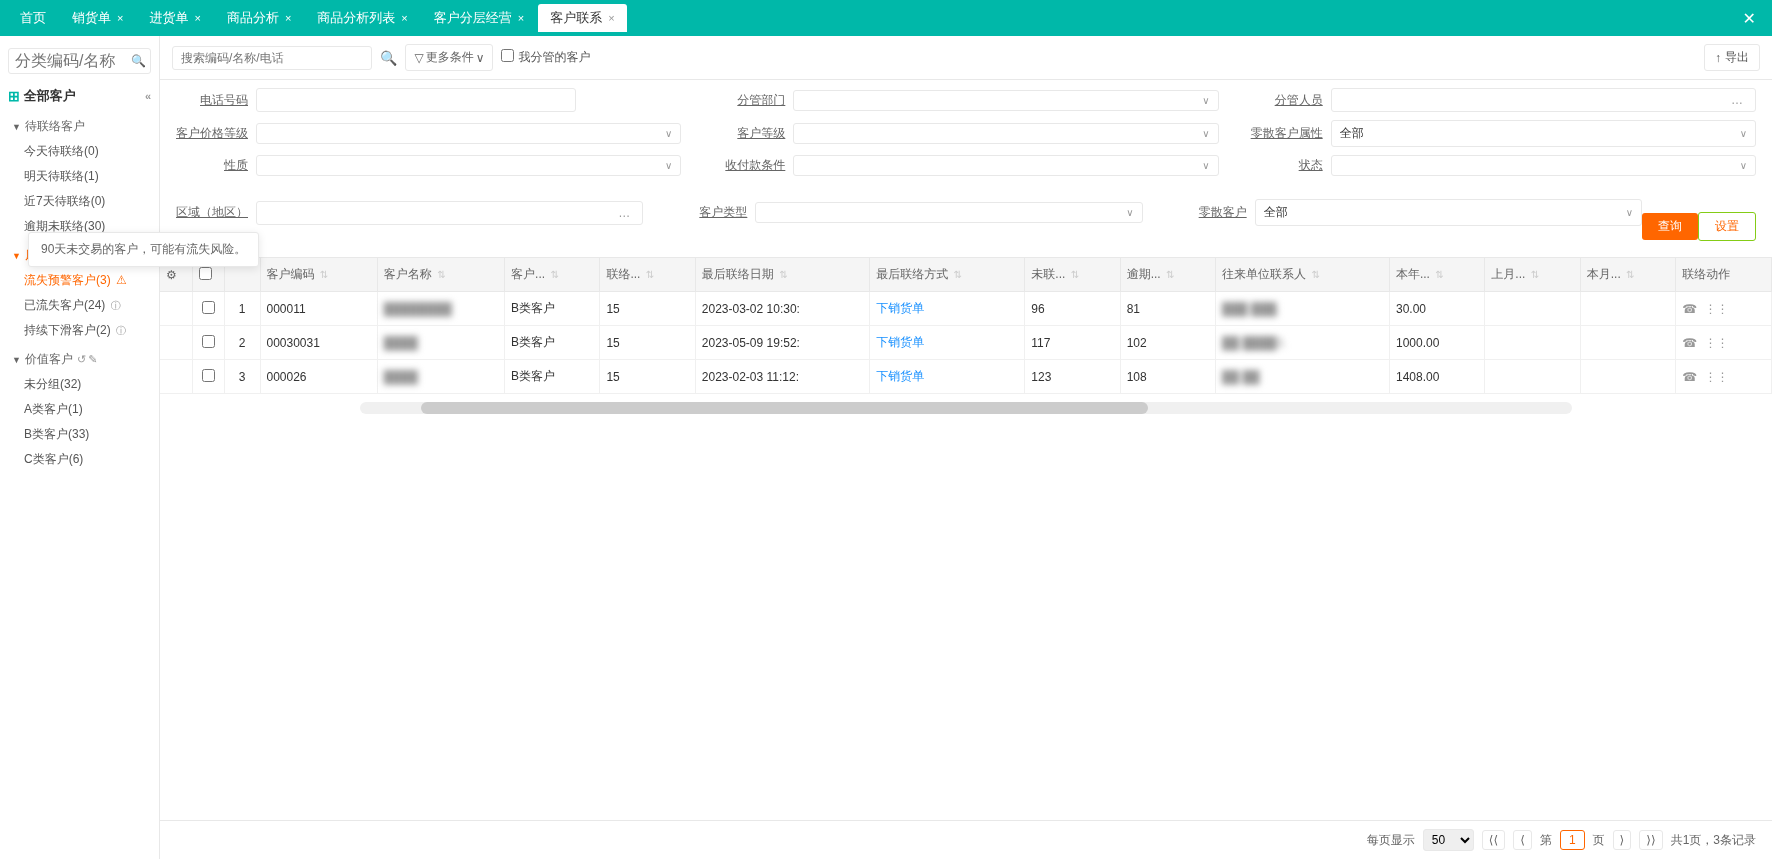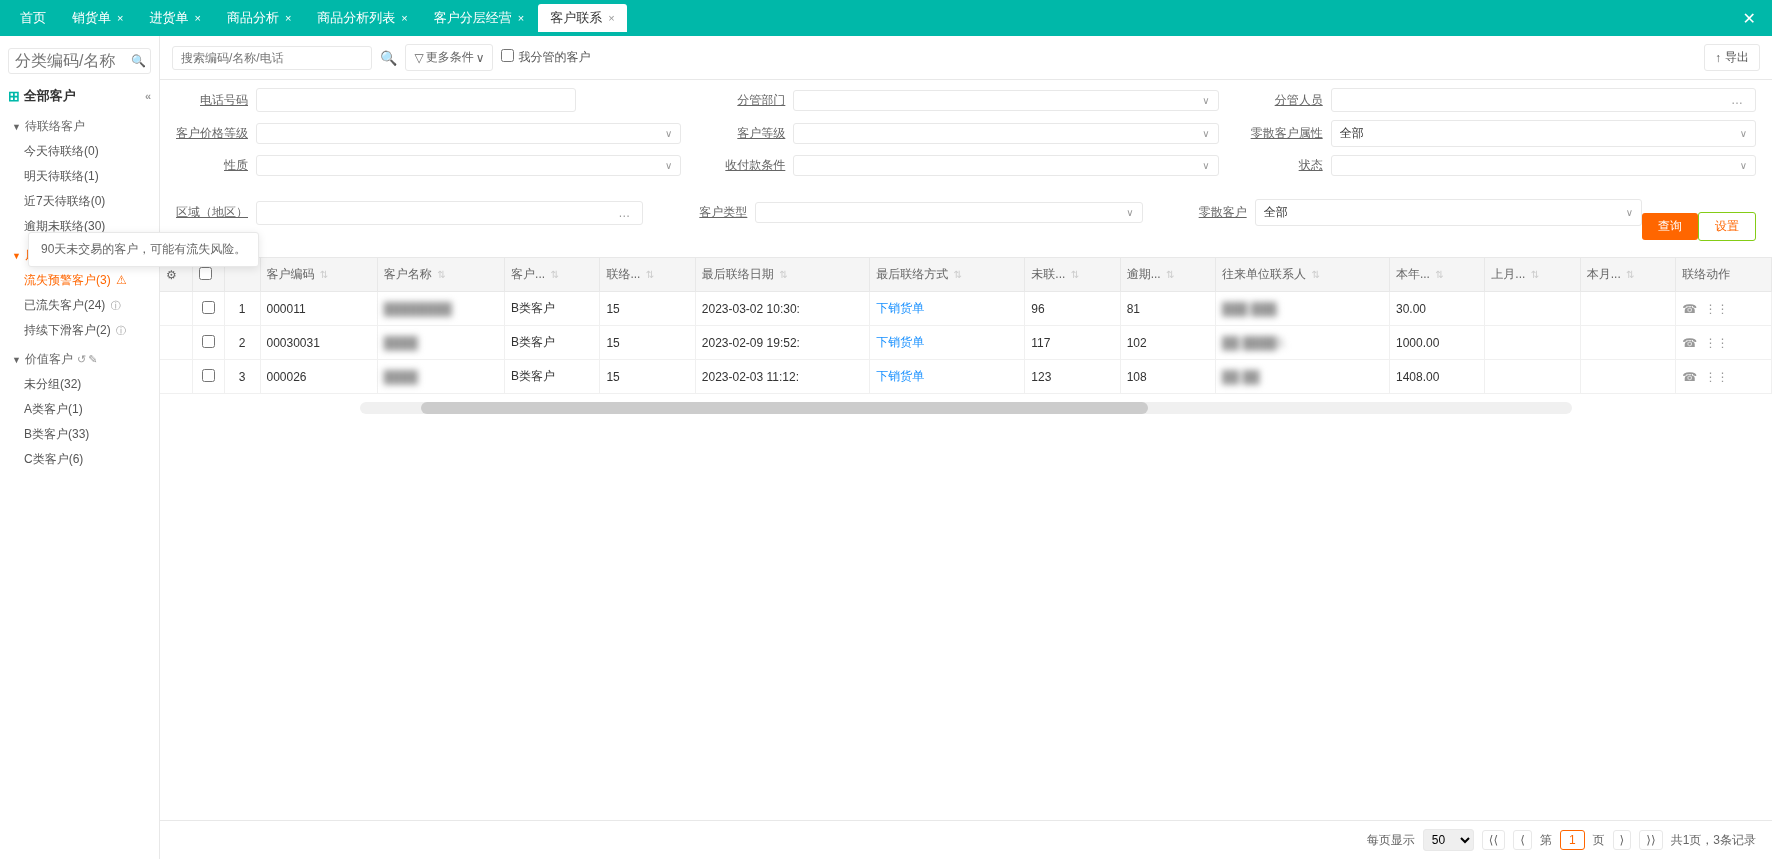--- a/index.html
+++ b/index.html
@@ -557,21 +557,21 @@
       <td class="check-col">
         <input type="checkbox" style="">
       </td>
       <td class="index-col">2</td>
       <td>00030031</td>
       <td>
         <span class="blurred">████</span>
       </td>
       <td>B类客户</td>
       <td>15</td>
-      <td>2023-02-09 19:52:</td>
+      <td>2023-05-09 19:52:</td>
       <td class="link">下销货单</td>
       <td>117</td>
       <td>102</td>
       <td>
         <span class="blurred">██ ████3.</span>
       </td>
       <td>1000.00</td>
       <td></td>
       <td></td>
       <td>

